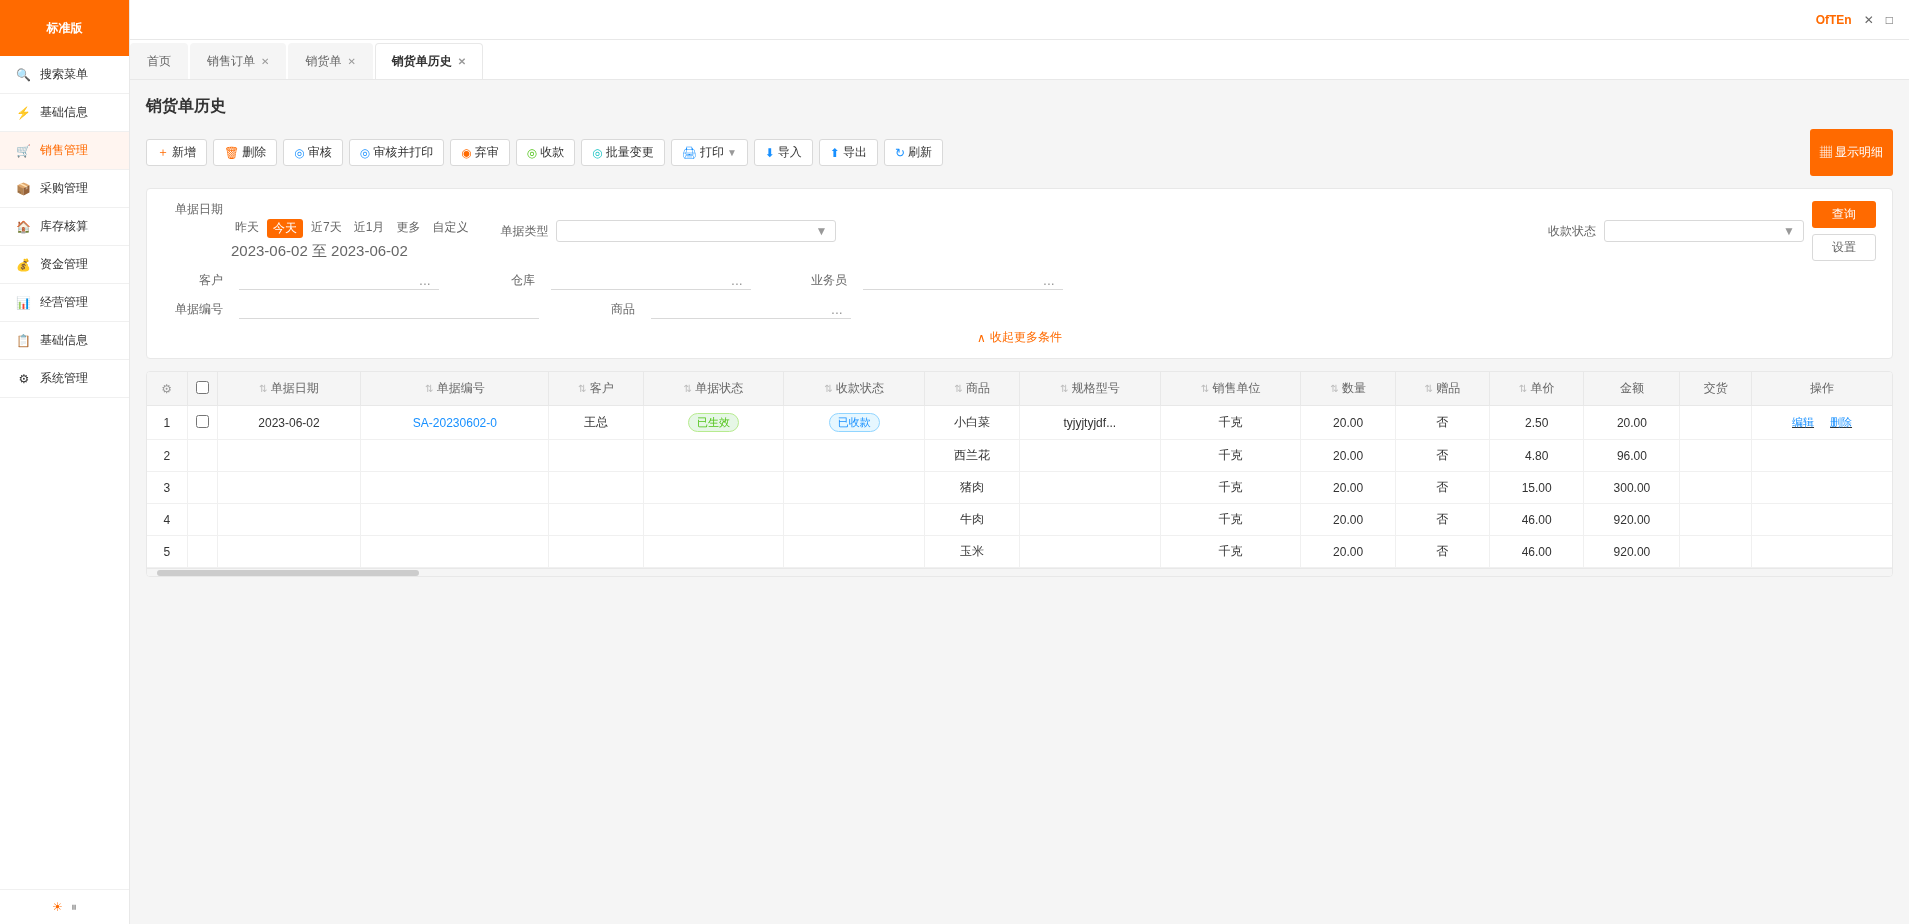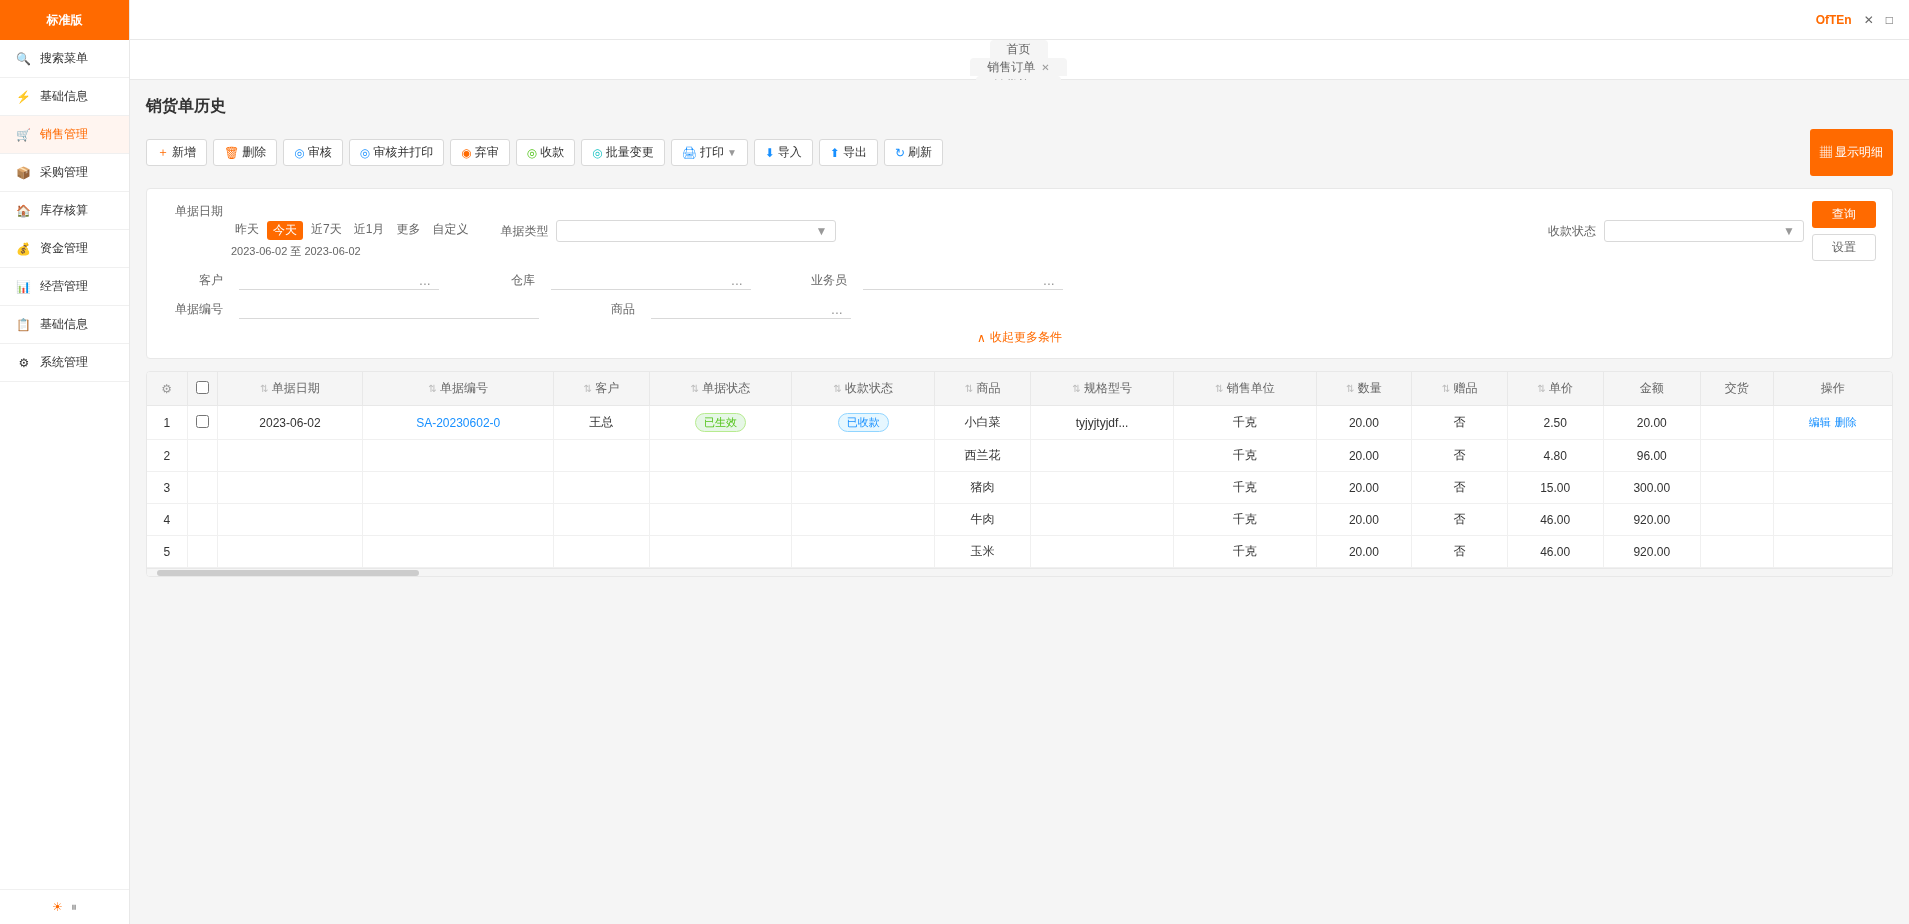--- a/index.html
+++ b/index.html
@@ -1,30 +1,30 @@
 <!DOCTYPE html>
 <html><head>
   <meta charset="utf-8">
   <style>
     * { box-sizing: border-box; margin: 0; padding: 0; font-family: 'Microsoft YaHei', Arial, sans-serif; font-size: 12px; }
     body { display: flex; height: 924px; overflow: hidden; background: #f5f5f5; }
 
     
     .sidebar { width: 130px; background: #fff; border-right: 1px solid #e8e8e8; display: flex; flex-direction: column; flex-shrink: 0; }
-    .sidebar-logo { height: 40px; background: #ff6a00; display: flex; align-items: center; justify-content: center; color: #fff; font-size: 14px; font-weight: bold; }
+    .sidebar-logo { height: 56px; background: #ff6a00; display: flex; align-items: center; justify-content: center; color: #fff; font-size: 14px; font-weight: bold; }
     .sidebar-item { display: flex; align-items: center; gap: 8px; padding: 10px 16px; cursor: pointer; color: #333; border-bottom: 1px solid #f0f0f0; }
     .sidebar-item .icon { width: 16px; height: 16px; display: inline-flex; align-items: center; justify-content: center; flex-shrink: 0; }
     .sidebar-item.active { color: #ff6a00; background: #fff5f0; }
     .sidebar-bottom { margin-top: auto; padding: 10px; border-top: 1px solid #f0f0f0; display: flex; gap: 8px; justify-content: center; }
 
     
     .main { flex: 1; display: flex; flex-direction: column; overflow: hidden; }
 
     
-    .tab-bar { display: flex; background: #fff; border-bottom: 1px solid #e8e8e8; height: 40px; align-items: center; padding-left: 0; flex-direction: column; }
+    .tab-bar { display: flex; background: #fff; border-bottom: 1px solid #e8e8e8; height: 40px; align-items: flex-end; padding-left: 0; }
     .tab { padding: 0 16px; height: 36px; display: flex; align-items: center; gap: 6px; cursor: pointer; border: 1px solid transparent; border-bottom: none; font-size: 12px; color: #666; background: #f5f5f5; margin-right: 2px; border-radius: 4px 4px 0 0; }
     .tab.active { background: #fff; border-color: #e8e8e8; color: #333; font-weight: bold; }
     .tab .close-btn { font-size: 10px; color: #999; cursor: pointer; }
 
     
     .page-content { flex: 1; overflow: auto; padding: 16px; background: #f5f5f5; }
     .page-title { font-size: 16px; font-weight: bold; color: #333; margin-bottom: 12px; }
 
     
     .toolbar { display: flex; align-items: center; gap: 6px; margin-bottom: 12px; flex-wrap: wrap; }
@@ -36,40 +36,40 @@
     .filter-area { background: #fff; border: 1px solid #e8e8e8; border-radius: 4px; padding: 12px 16px; margin-bottom: 12px; }
     .filter-row { display: flex; align-items: center; gap: 16px; margin-bottom: 10px; }
     .filter-row:last-child { margin-bottom: 0; }
     .filter-label { color: #666; min-width: 60px; text-align: right; }
     .filter-input { border: none; border-bottom: 1px solid #d9d9d9; padding: 2px 6px; min-width: 180px; outline: none; font-size: 12px; }
     .filter-select { display: flex; align-items: center; gap: 4px; border: 1px solid #d9d9d9; border-radius: 3px; padding: 3px 8px; min-width: 200px; cursor: pointer; background: #fff; }
     .filter-select .arrow { margin-left: auto; color: #999; }
     .date-shortcuts { display: flex; gap: 4px; margin-bottom: 4px; }
     .date-shortcut { color: #666; cursor: pointer; padding: 0 4px; margin-top: 18px; }
     .date-shortcut.active { background: #ff6a00; color: #fff; border-radius: 3px; padding: 1px 6px; }
-    .date-range { font-size: 11px; color: #666; }
+    .date-range { font-size: 15px; color: #666; }
     .filter-dots { color: #999; cursor: pointer; font-size: 14px; }
     .collapse-btn { display: flex; align-items: center; gap: 4px; color: #ff6a00; cursor: pointer; font-size: 12px; justify-content: center; margin-top: 4px; }
     .query-btn { background: #ff6a00; color: #fff; border: none; padding: 5px 20px; border-radius: 3px; cursor: pointer; font-size: 12px; }
     .set-btn { background: #fff; color: #666; border: 1px solid #d9d9d9; padding: 4px 12px; border-radius: 3px; cursor: pointer; font-size: 12px; margin-top: 4px; display: block; width: 100%; }
 
     
     .table-wrapper { background: #fff; border: 1px solid #e8e8e8; border-radius: 4px; overflow: hidden; }
     table { width: 100%; border-collapse: collapse; }
     thead th { background: #f5f5f5; border-bottom: 1px solid #e8e8e8; padding: 8px 6px; text-align: center; color: #666; font-weight: normal; white-space: nowrap; border-right: 1px solid #e8e8e8; }
     thead th:last-child { border-right: none; }
     tbody td { border-bottom: 1px solid #f0f0f0; padding: 7px 6px; text-align: center; color: #333; border-right: 1px solid #f0f0f0; }
     tbody td:last-child { border-right: none; }
     .settings-icon { color: #999; cursor: pointer; }
     .sort-icon { color: #bbb; font-size: 10px; cursor: pointer; }
     .status-badge { display: inline-block; padding: 1px 8px; border-radius: 10px; font-size: 11px; }
     .status-active { background: #e6f7e6; color: #52c41a; border: 1px solid #b7eb8f; }
     .status-paid { background: #e6f7ff; color: #1890ff; border: 1px solid #91d5ff; }
     .link-text { color: #1890ff; cursor: pointer; text-decoration: none; }
-    .action-btns { display: flex; gap: 4px; justify-content: center; }
+    .action-btns { display: flex; gap: 16px; justify-content: center; text-decoration: underline; }
     .action-btn { color: #1890ff; cursor: pointer; font-size: 11px; }
 
     
     .summary-row { background: #fdf6ed; display: flex; align-items: center; padding: 6px 0; border-top: 2px solid #f0e8d8; }
     .summary-label { padding: 0 16px; color: #333; font-weight: bold; min-width: 180px; }
 
     
     .pagination { display: flex; align-items: center; justify-content: flex-end; padding: 8px 16px; background: #fff; border-top: 1px solid #f0f0f0; gap: 8px; }
     .pagination-label { color: #666; }
     .pagination-select { border: 1px solid #d9d9d9; border-radius: 3px; padding: 2px 6px; cursor: pointer; }

